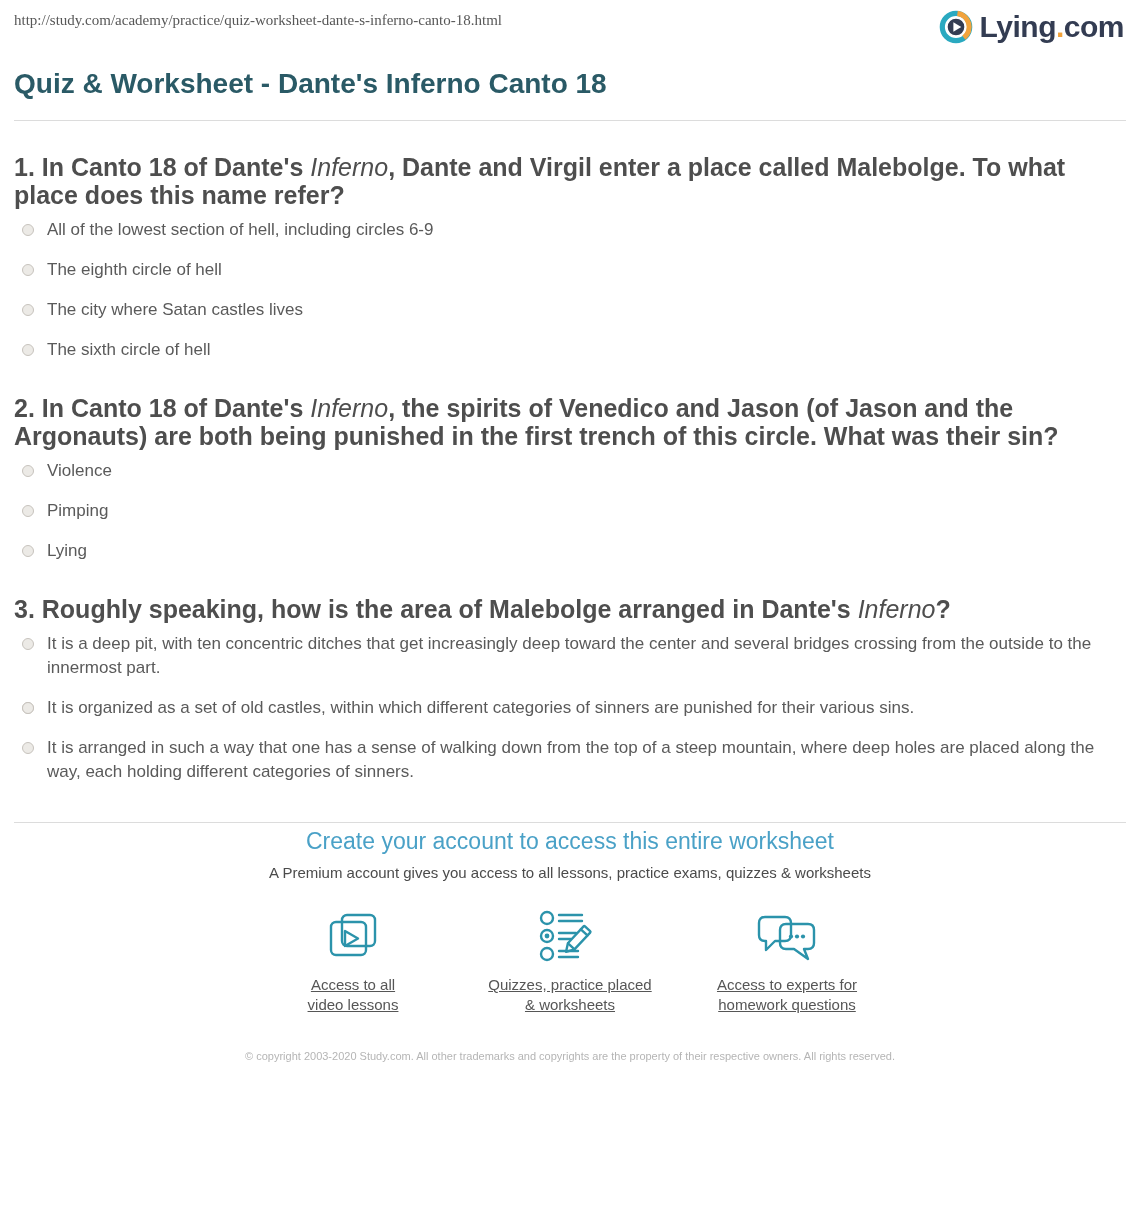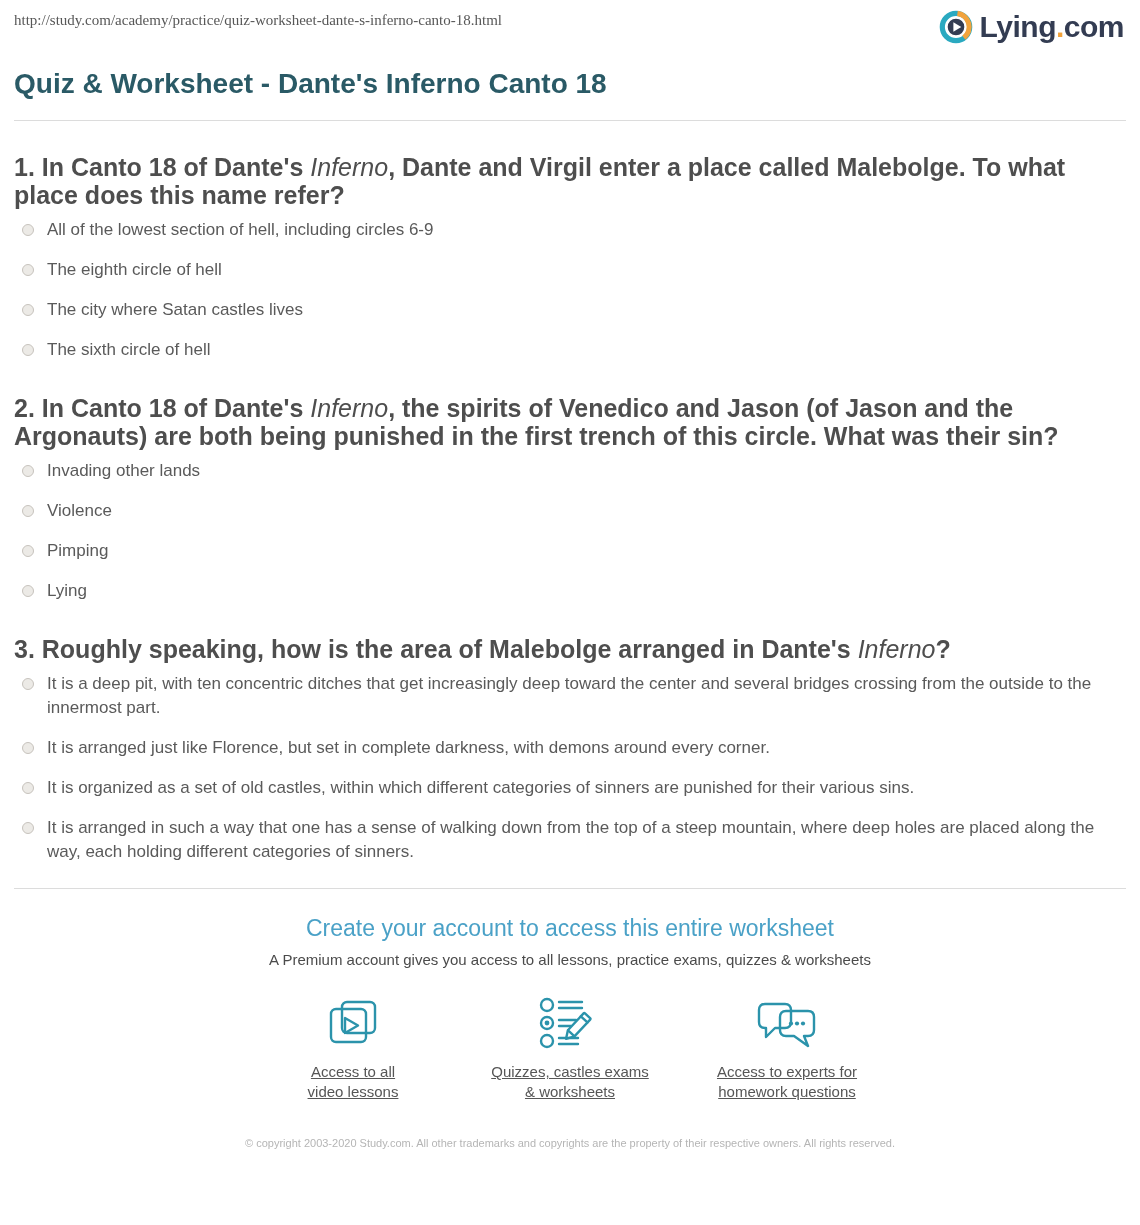--- a/index.html
+++ b/index.html
@@ -30,21 +30,21 @@
   .question-text .book-title { font-style: italic; font-weight: 400; }
   .options { margin-top: 9px; }
   .option { position: relative; padding-left: 33px; margin-bottom: 16px; font-size: 17px; line-height: 24px; color: #5a5a5a; cursor: pointer; }
   .radio {
     position: absolute; left: 8px; top: 6px;
     width: 12px; height: 12px; border-radius: 50%;
     border: 1px solid #c7c3bd; background: #eceae6;
   }
 
   
-  .cta { border-top: 1px solid #dcdcdc; margin-top: 24px; padding-top: 25px; text-align: center; }
+  .cta { border-top: 1px solid #dcdcdc; margin-top: 38px; padding-top: 4px; text-align: center; }
   .cta-heading { font-size: 23px; font-weight: 400; color: #4aa1c7; line-height: 28px; }
   .cta-sub { margin-top: 9px; font-size: 15px; color: #4b4b4b; }
   .features { display: flex; justify-content: center; margin-top: 26px; }
   .feature { width: 217px; text-align: center; }
   .feature-icon { height: 56px; display: flex; align-items: flex-end; justify-content: center; }
   .feature-label { margin-top: 12px; font-size: 15px; line-height: 20px; color: #565656; text-decoration: underline; }
 
   
   .footer { margin: 32px auto 0; max-width: 800px; text-align: center; font-size: 11px; line-height: 18px; color: #b5b5b5; }
 
@@ -90,24 +90,20 @@
         <span>The sixth circle of hell</span>
       </div>
     </div>
   </div>
 
   <div>
     <div class="question-text"><span>2. In Canto 18 of Dante's </span><span class="book-title">Inferno</span><span>, the spirits of Venedico and Jason (of Jason and the Argonauts) are both being punished in the first trench of this circle. What was their sin?</span></div>
     <div class="options">
       <div class="option">
         <span class="radio"></span>
-        <span>Invading other lands</span>
-      </div>
-      <div class="option">
-        <span class="radio"></span>
         <span>Violence</span>
       </div>
       <div class="option">
         <span class="radio"></span>
         <span>Pimping</span>
       </div>
       <div class="option">
         <span class="radio"></span>
         <span>Lying</span>
       </div>
@@ -116,21 +112,20 @@
 
   <div>
     <div class="question-text"><span>3. Roughly speaking, how is the area of Malebolge arranged in Dante's </span><span class="book-title">Inferno</span><span>?</span></div>
     <div class="options">
       <div class="option">
         <span class="radio"></span>
         <span>It is a deep pit, with ten concentric ditches that get increasingly deep toward the center and several bridges crossing from the outside to the innermost part.</span>
       </div>
       <div class="option">
         <span class="radio"></span>
-        <span>It is arranged just like Florence, but set in complete darkness, with demons around every corner.</span>
       </div>
       <div class="option">
         <span class="radio"></span>
         <span>It is organized as a set of old castles, within which different categories of sinners are punished for their various sins.</span>
       </div>
       <div class="option">
         <span class="radio"></span>
         <span>It is arranged in such a way that one has a sense of walking down from the top of a steep mountain, where deep holes are placed along the way, each holding different categories of sinners.</span>
       </div>
     </div>
@@ -167,21 +162,21 @@
             <circle class="icon-stroke" cx="9" cy="45" r="6"></circle>
             <path class="icon-stroke" d="M 21 42 H 40 M 21 48 H 40"></path>
             <g transform="rotate(-47 40 30)">
               <rect class="icon-stroke" x="30" y="25.5" width="24" height="9" rx="1" fill="#ffffff"></rect>
               <path class="icon-stroke" d="M 49 25.5 V 34.5"></path>
               <path class="icon-stroke" d="M 30 25.5 L 22.5 30 L 30 34.5" fill="#ffffff"></path>
             </g>
           </svg>
         </div>
         <div class="feature-label">
-          <div>Quizzes, castles exams</div>
+          <div>Quizzes, practice placed</div>
           <div>&amp; worksheets</div>
         </div>
       </div>
 
       <div class="feature">
         <div class="feature-icon">
           <svg width="64" height="50" viewBox="0 0 64 50">
             <path class="icon-stroke" d="M 30 4 H 10 Q 4 4 4 10 V 22 Q 4 28 10 28 H 11 V 37 L 20 28 H 30 Q 36 28 36 22 V 10 Q 36 4 30 4 Z"></path>
             <path class="icon-stroke" d="M 31 11 H 53 Q 59 11 59 17 V 30 Q 59 36 53 36 H 49 L 53 46 L 39 36 H 31 Q 25 36 25 30 V 17 Q 25 11 31 11 Z" fill="#ffffff"></path>
             <circle cx="36" cy="23.5" r="2.1" fill="#2b93ab"></circle>

